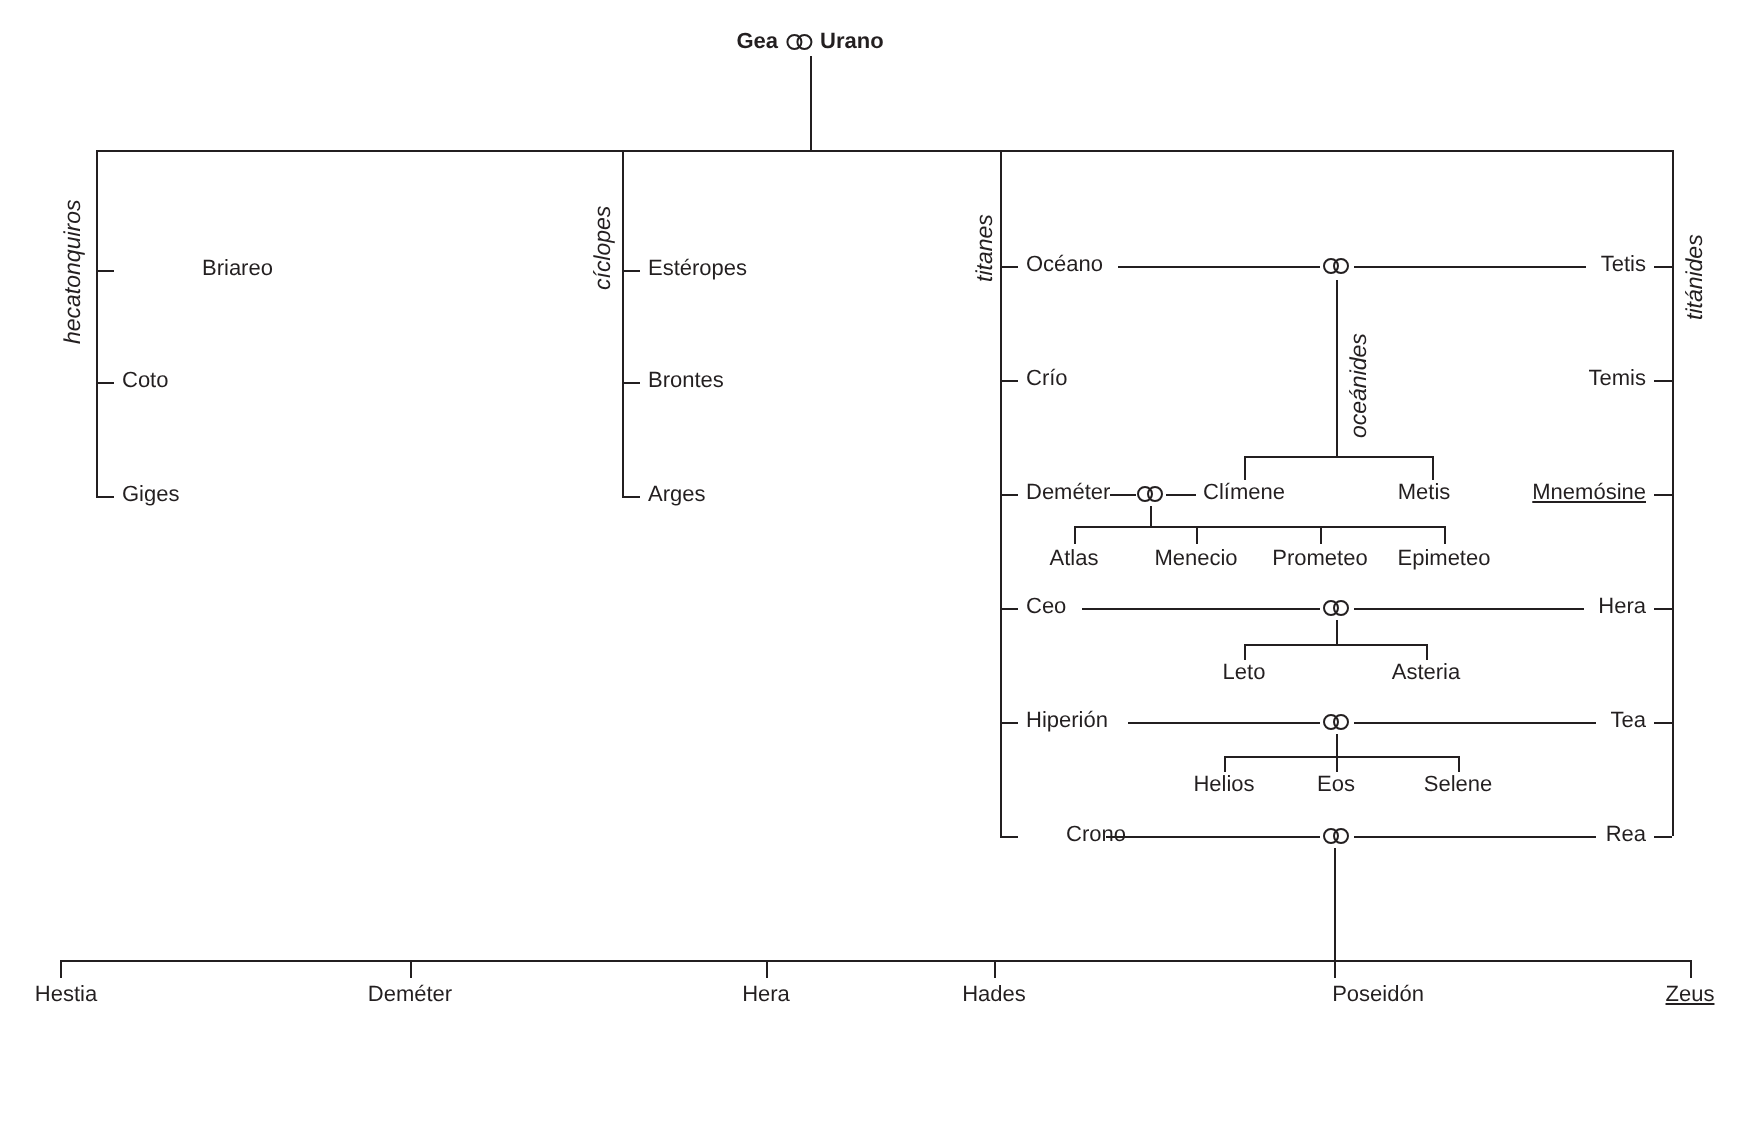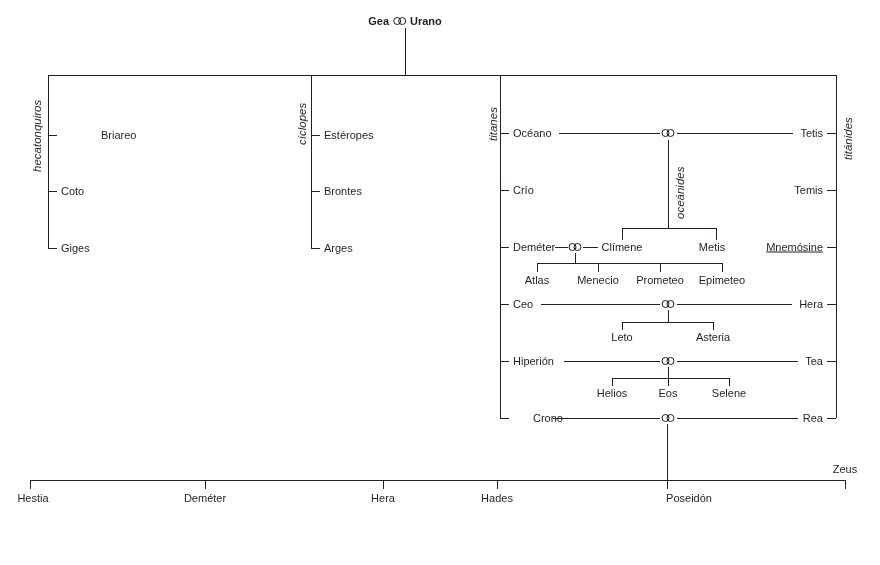--- a/index.html
+++ b/index.html
@@ -200,15 +200,15 @@
   <div class="v" style="left:205px; top:480px; height:9px;"></div>
   <div class="v" style="left:383px; top:480px; height:9px;"></div>
   <div class="v" style="left:497px; top:480px; height:9px;"></div>
   <div class="v" style="left:667px; top:480px; height:9px;"></div>
   <div class="v" style="left:845px; top:480px; height:9px;"></div>
   <span class="name c" style="left:33px; top:498px;">Hestia</span>
   <span class="name c" style="left:205px; top:498px;">Deméter</span>
   <span class="name c" style="left:383px; top:498px;">Hera</span>
   <span class="name c" style="left:497px; top:498px;">Hades</span>
   <span class="name c" style="left:667px; top:498px;padding-left:44px;">Poseidón</span>
-  <span class="name c" style="left:845px; top:469px;">Zeus</span>
+  <span class="name c" style="left:845px; top:498px;text-decoration:underline;">Zeus</span>
 
 </div>
 
 </body></html>

